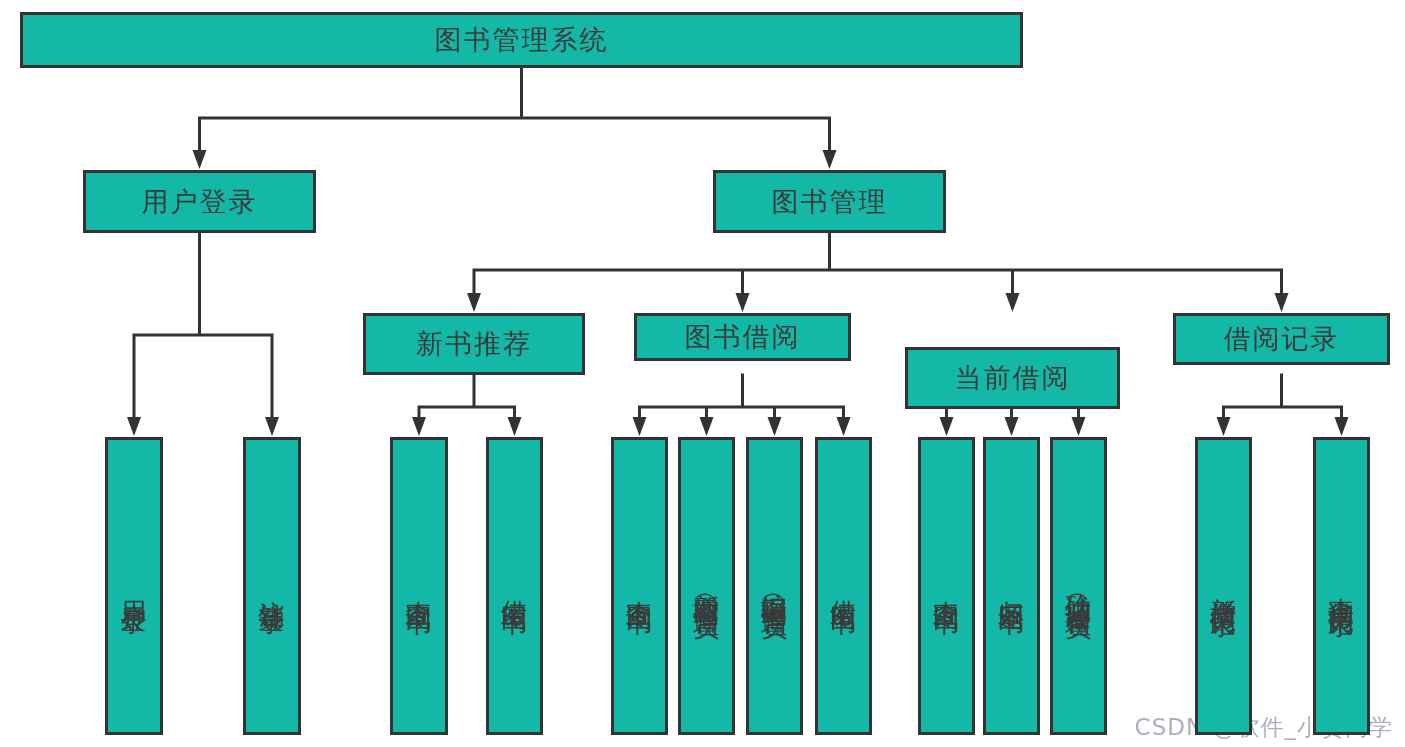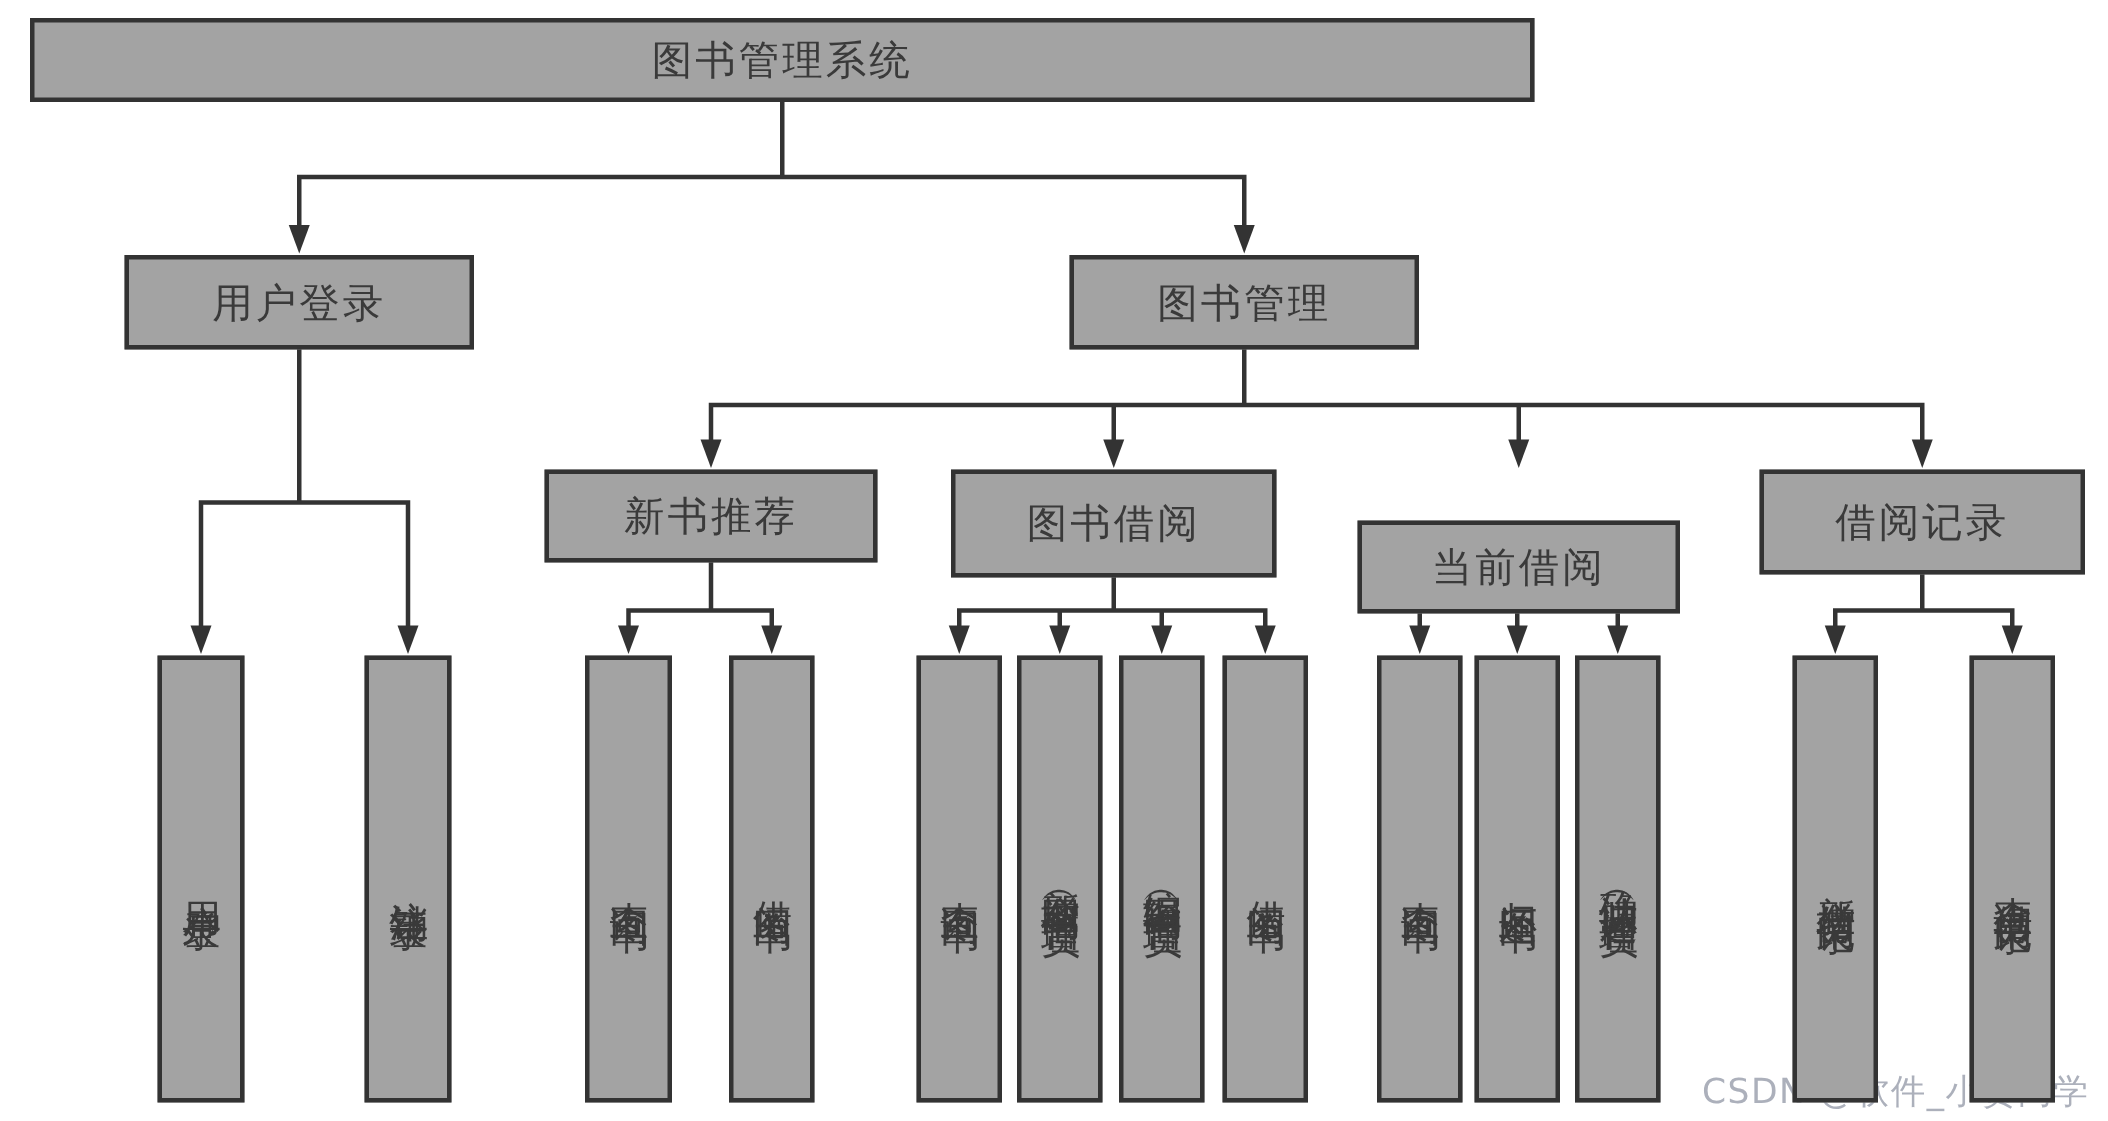--- a/index.html
+++ b/index.html
@@ -13,21 +13,21 @@
   }
   .connector-layer {
     position: absolute;
     left: 0; top: 0;
     width: 1405px; height: 747px;
     pointer-events: none;
   }
   .node {
     position: absolute;
     box-sizing: border-box;
-    background: #a3a3a3;
+    background: #14b8a6;
     border: 3px solid var(--line, #333333);
     color: var(--text, #3a3a3a);
     display: flex;
     align-items: center;
     justify-content: center;
     text-align: center;
   }
   .node.h {
     font-size: 27px;
     letter-spacing: 2px;
@@ -74,23 +74,23 @@
       <polygon points="1071.5,417 1085.5,417 1078.5,436" fill="#333333"></polygon>
       <polygon points="1216.5,417 1230.5,417 1223.5,436" fill="#333333"></polygon>
       <polygon points="1334.5,417 1348.5,417 1341.5,436" fill="#333333"></polygon>
     </svg>
 
   <div class="watermark" style="color: rgb(165, 170, 182);">CSDN @软件_小贺同学</div>
 <div class="node h" style="left: 20px; top: 12px; width: 1003px; height: 56px;">图书管理系统</div>
     <div class="node h" style="left: 83px; top: 170px; width: 233px; height: 63px;">用户登录</div>
     <div class="node h" style="left: 363px; top: 313px; width: 222px; height: 62px;">新书推荐</div>
     <div class="node h" style="left: 713px; top: 170px; width: 233px; height: 63px;">图书管理</div>
-    <div class="node h" style="left: 634px; top: 313px; width: 217px; height: 72px;">图书借阅</div>
+    <div class="node h" style="left: 634px; top: 313px; width: 217px; height: 48px;">图书借阅</div>
     <div class="node h" style="left: 905px; top: 313px; width: 215px; height: 62px; margin-top: 34px;">当前借阅</div>
-    <div class="node h" style="left: 1173px; top: 313px; width: 217px; height: 70px;">借阅记录</div>
+    <div class="node h" style="left: 1173px; top: 313px; width: 217px; height: 52px;">借阅记录</div>
     <div class="node v" style="left: 105px; top: 437px; width: 58px; height: 298px;">用户登录</div>
     <div class="node v" style="left: 243px; top: 437px; width: 58px; height: 298px;">注销登录</div>
     <div class="node v" style="left: 390px; top: 437px; width: 58px; height: 298px;">查询图书</div>
     <div class="node v" style="left: 486px; top: 437px; width: 57px; height: 298px;">借阅图书</div>
     <div class="node v" style="left: 611px; top: 437px; width: 57px; height: 298px;">查询图书</div>
     <div class="node v" style="left: 678px; top: 437px; width: 57px; height: 298px;">新增图书（管理员）</div>
     <div class="node v" style="left: 746px; top: 437px; width: 57px; height: 298px;">编辑图书（管理员）</div>
     <div class="node v" style="left: 815px; top: 437px; width: 57px; height: 298px;">借阅图书</div>
     <div class="node v" style="left: 918px; top: 437px; width: 57px; height: 298px;">查询图书</div>
     <div class="node v" style="left: 983px; top: 437px; width: 57px; height: 298px;">归还图书</div>

